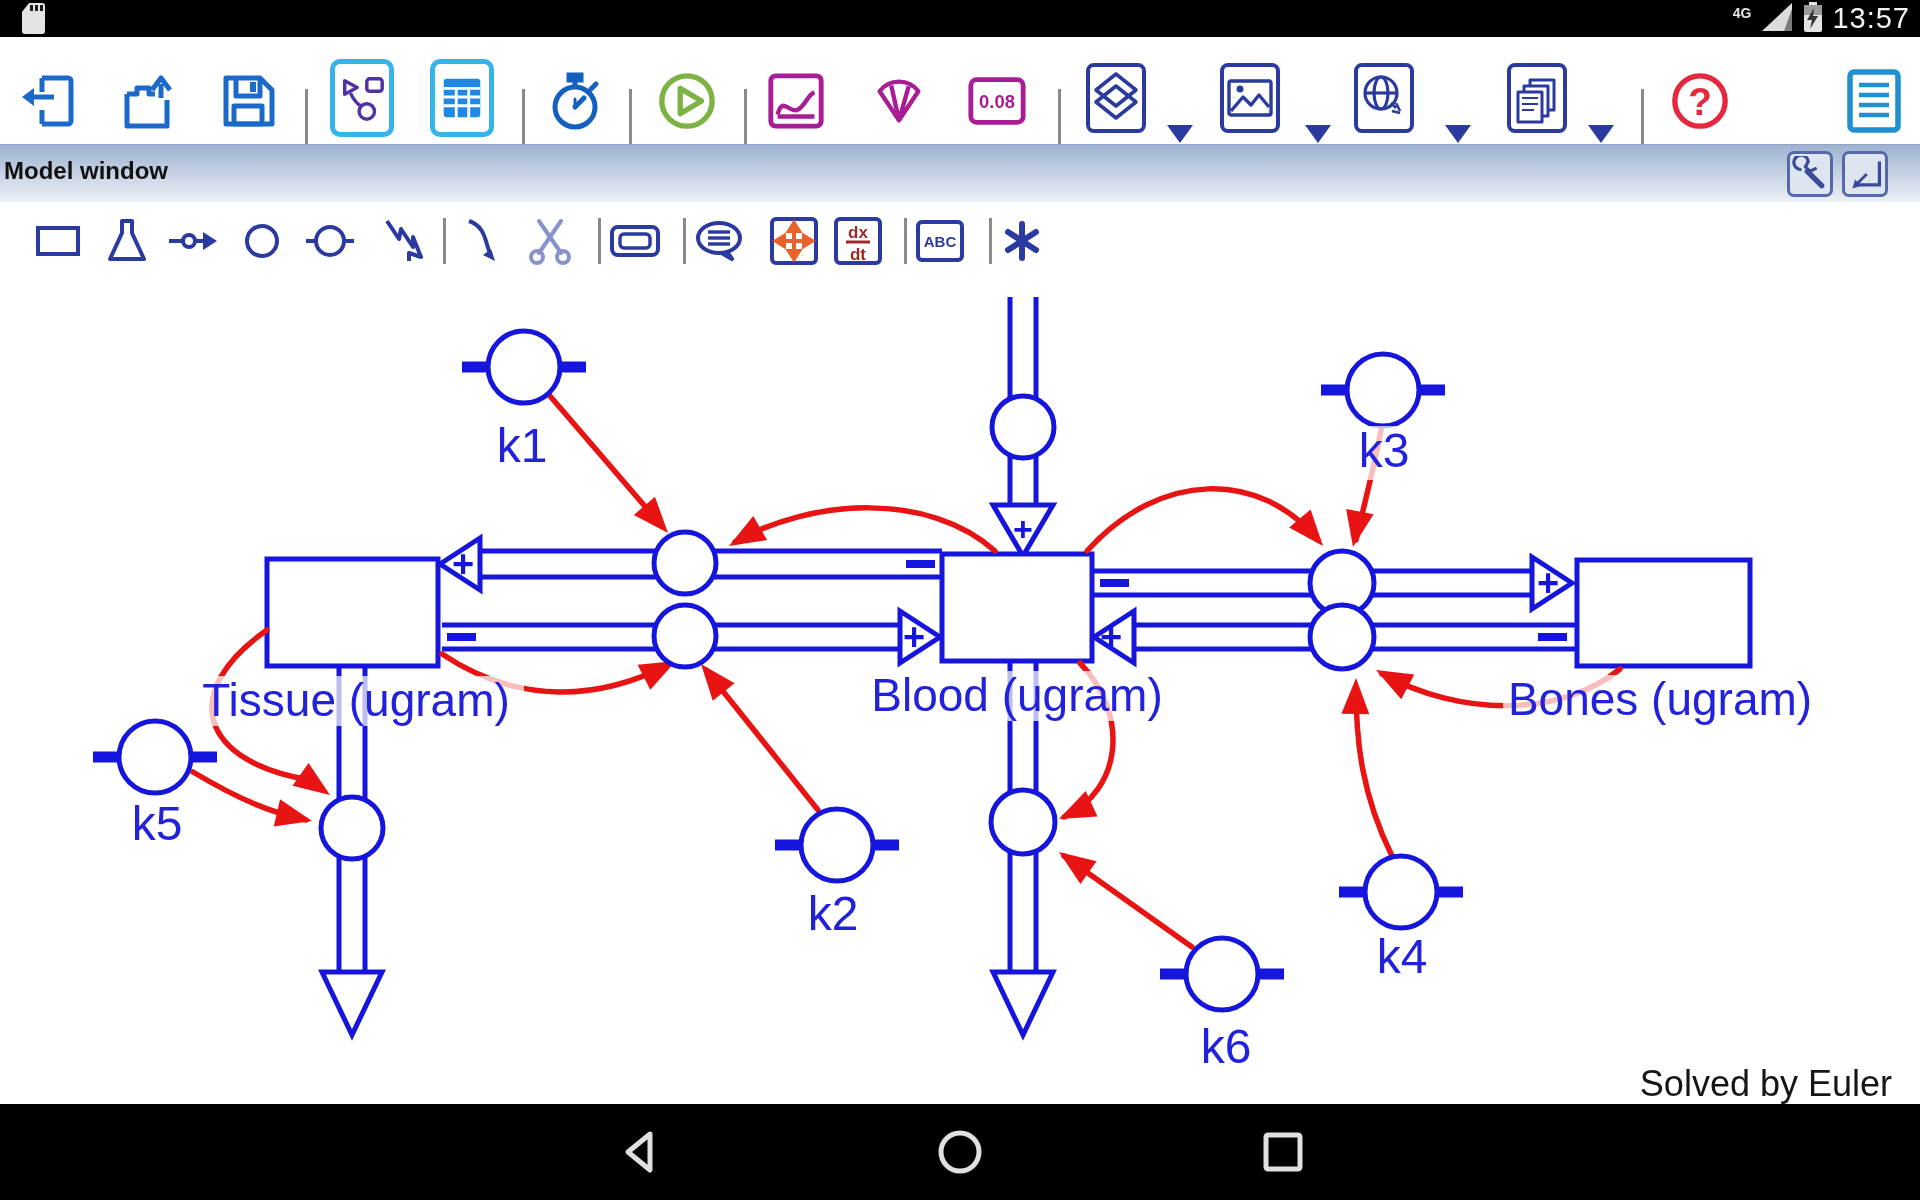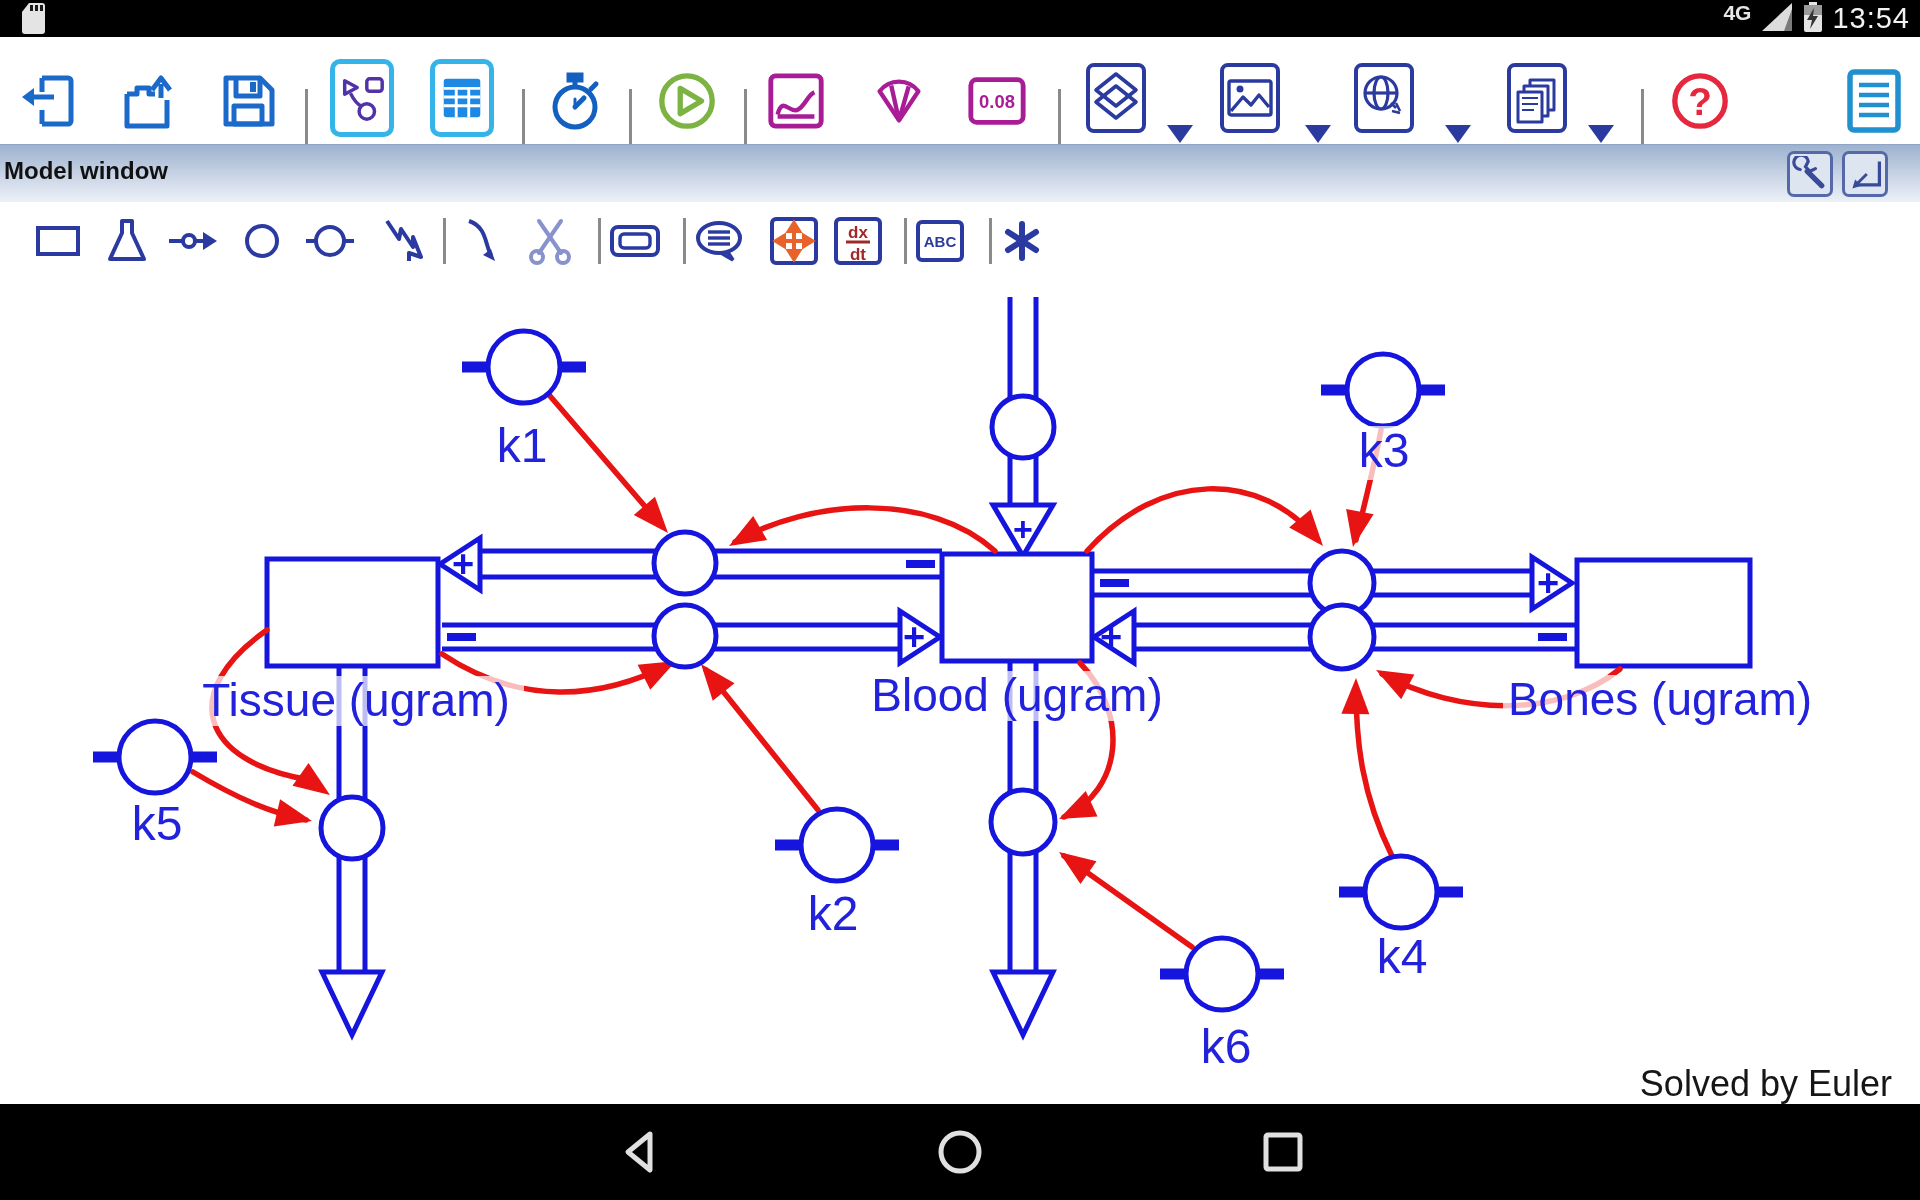--- a/index.html
+++ b/index.html
@@ -1,21 +1,21 @@
 <!DOCTYPE html>
 <html><head>
 <meta charset="utf-8">
 <style>
   html,body{margin:0;padding:0;}
   body{width:1920px;height:1200px;position:relative;overflow:hidden;background:#fff;
        font-family:"Liberation Sans","DejaVu Sans",sans-serif;}
   
   #status-bar{position:absolute;left:0;top:0;width:1920px;height:37px;background:#000;}
   #status-bar .right{position:absolute;right:10px;top:0;height:37px;display:flex;align-items:center;gap:7px;}
-  #net-label{color:#e6e6e6;font-size:21px;font-weight:bold;position:relative;top:-6px;}
+  #net-label{color:#e6e6e6;font-size:14px;font-weight:bold;position:relative;top:-6px;}
   #clock{color:#f2f2f2;font-size:29px;letter-spacing:1px;}
   #sd-wrap{position:absolute;left:20px;top:2px;}
   
   #main-toolbar{position:absolute;left:0;top:37px;width:1920px;height:93px;background:#fff;}
   .ticon{position:absolute;top:26px;width:64px;height:76px;display:flex;align-items:center;justify-content:center;}
   .tbox{position:absolute;top:22px;width:64px;height:78px;border:5px solid #35b4ea;border-radius:10px;
         background:#fff;box-sizing:border-box;display:flex;align-items:center;justify-content:center;}
   .nbox{position:absolute;top:26px;width:60px;height:70px;border:4.5px solid #2a3a9e;border-radius:8px;
         background:#fff;box-sizing:border-box;display:flex;align-items:center;justify-content:center;}
   .tsep{position:absolute;top:60px;width:3px;height:82px;background:#8a8a8a;top:52px;}
@@ -58,21 +58,21 @@
       </svg>
     </span>
     <span>
       <svg width="24" height="34" viewBox="0 0 24 34">
         <rect x="8" y="2" width="8" height="4" fill="#e4e4e4"></rect>
         <rect x="3" y="5" width="18" height="27" rx="2" fill="#e4e4e4"></rect>
         <rect x="3" y="5" width="18" height="10" fill="#9a9a9a"></rect>
         <polygon points="13,8 6,20 11,20 9,29 17,16 12,16" fill="#333"></polygon>
       </svg>
     </span>
-    <span id="clock">13:54</span>
+    <span id="clock">13:57</span>
   </div>
 </div>
 
 <div id="main-toolbar">
   <div class="ticon" style="left:16px">
     <svg width="60" height="62" viewBox="0 0 60 62" stroke="#1b6ac9" fill="none" stroke-width="5" stroke-linejoin="round">
       <path d="M24,8 H50 a3,3 0 0 1 3,3 V51 a3,3 0 0 1 -3,3 H24"></path>
       <path d="M24,8 v14 M24,40 v14"></path>
       <line x1="36" y1="27" x2="14" y2="27"></line>
       <polygon points="16,18 4,27 16,36" fill="#1b6ac9" stroke="none"></polygon>

